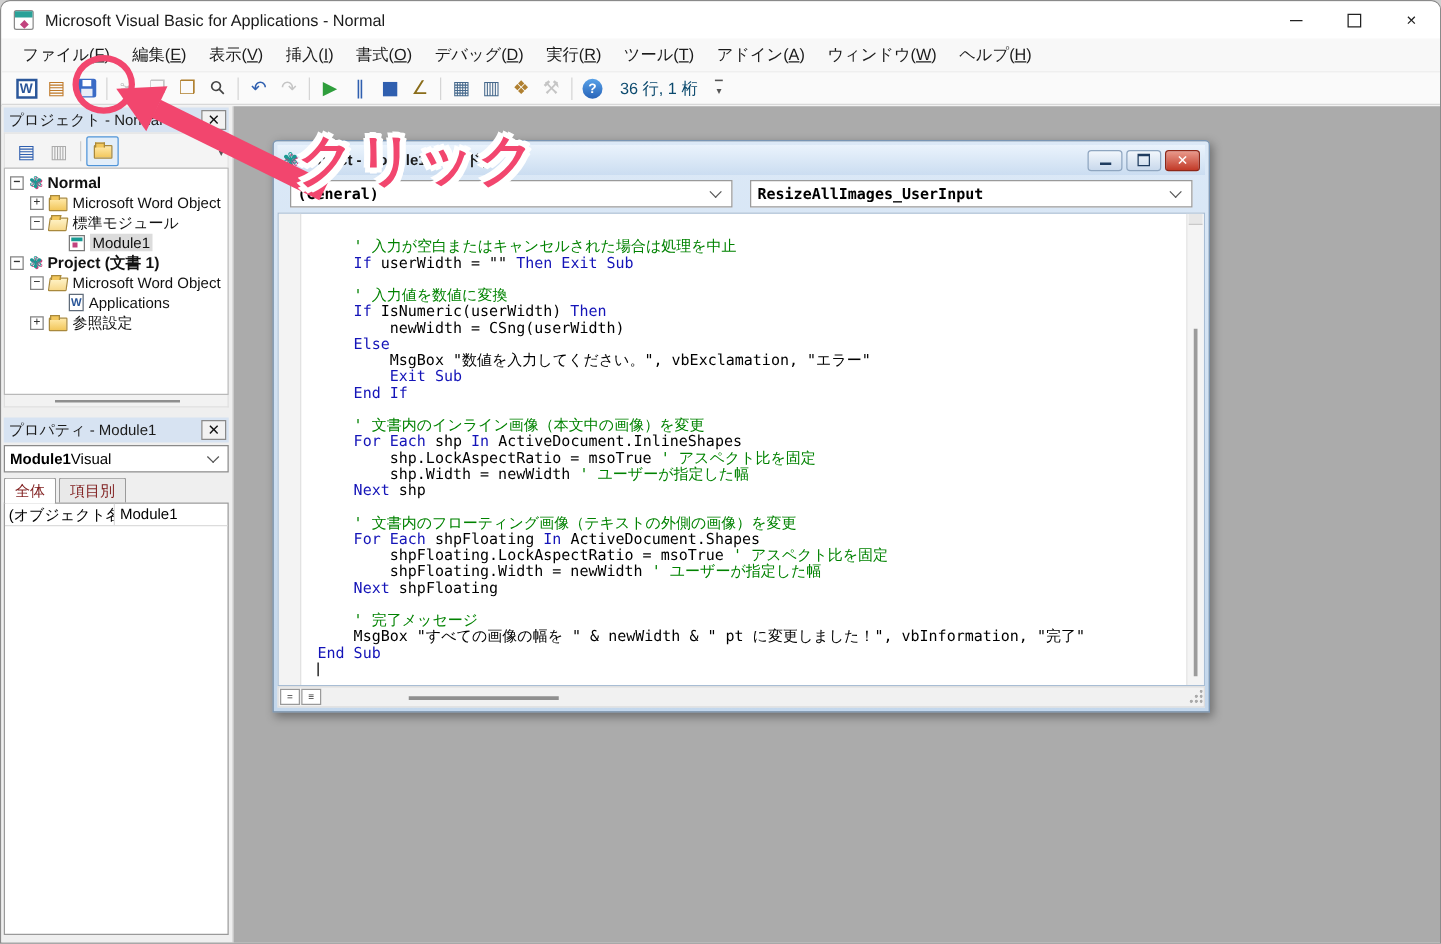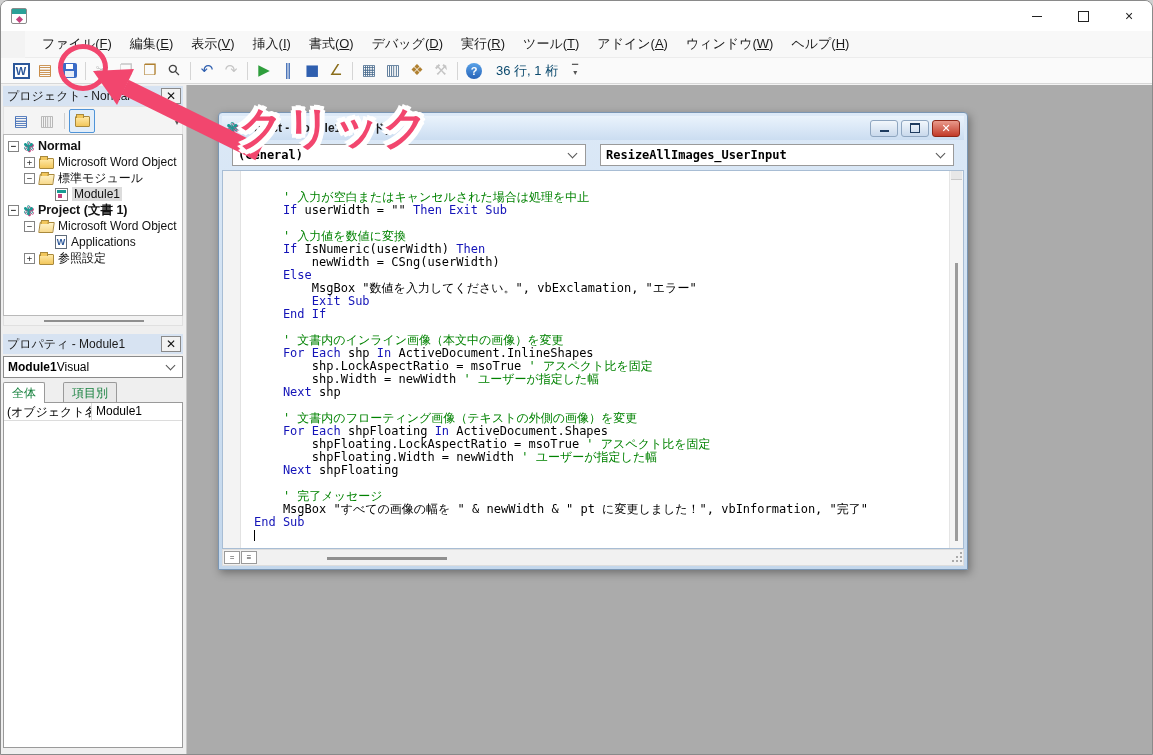--- a/index.html
+++ b/index.html
@@ -13,21 +13,21 @@
   .appicon { width:16px; height:16px; border:1px solid #8a8a8a; background:#fff; border-radius:2px; position:relative; }
   .appicon::before { content:""; position:absolute; left:0; top:0; right:0; height:5px; background:#2AA198; }
   .appicon::after { content:""; position:absolute; left:5px; top:8px; width:5px; height:5px; background:#C2437E; transform:rotate(45deg); }
   .title-text { font-size:13px; color:#1b1b1b; margin-left:9px; }
   .win-controls { margin-left:auto; display:flex; height:30px; }
   .win-btn { width:46px; height:30px; display:flex; align-items:center; justify-content:center; font-size:14px; color:#222; }
   .wb-min::before { content:""; width:10px; height:1px; background:#222; }
   .wb-max::before { content:""; width:9px; height:9px; border:1px solid #222; }
 
   
-  .menubar { height:27px; background:#F8F8F8; display:flex; align-items:center; padding-left:8px; border-bottom:1px solid #ECECEC;margin-left:24px; }
+  .menubar { height:27px; background:#F8F8F8; display:flex; align-items:center; padding-left:8px; border-bottom:1px solid #ECECEC; }
   .menu-item { font-size:13px; color:#1b1b1b; padding:4px 9px; white-space:nowrap; }
   .menu-item u { text-decoration:underline; }
 
   
   .toolbar { height:26px; background:#FAFAFA; border-bottom:1px solid #D8D8D8; display:flex; align-items:center; padding-left:8px; }
   .tb-btn { width:24px; height:22px; display:flex; align-items:center; justify-content:center; border-radius:2px; }
   .tb-btn .glyph { font-size:15px; line-height:1; font-family:"DejaVu Sans",sans-serif; }
   .tb-btn.disabled { opacity:.55; }
   .tb-sep { width:1px; height:18px; background:#D5D5D5; margin:0 4px; }
   .ico-word { width:17px; height:16px; border:2px solid #2B579A; background:#fff; color:#2B579A; font-weight:bold; font-size:11px;
@@ -73,21 +73,21 @@
   .t-label.selected { background:#DCDCDC; padding:0 2px; }
   .tree-hscroll { height:10px; background:#F2F2F2; position:relative; border:1px solid #E0E0E0; border-top:none; }
   .tree-hscroll .thumb { position:absolute; left:40px; top:4px; width:100px; height:2px; background:#8F8F8F; }
 
   .panel-gap { height:8px; }
 
   .prop-selector { height:22px; background:#fff; border:1px solid #8a8a8a; display:flex; align-items:center; font-size:12px; padding:0 4px; margin-top:2px; }
   .prop-selector .b { font-weight:bold; }
   .chev { width:7px; height:7px; border-right:1px solid #555; border-bottom:1px solid #555; transform:rotate(45deg); margin-left:auto; margin-right:4px; margin-top:-3px; }
   .prop-tabs { display:flex; margin-top:4px; height:21px; }
-  .prop-tab { font-size:12px; padding:2px 8px 0 8px; border:1px solid #9a9a9a; border-bottom:none; background:#E9E9E9; color:#15803d; margin-right:18px; border-radius:2px 2px 0 0; }
+  .prop-tab { font-size:12px; padding:2px 8px 0 8px; border:1px solid #9a9a9a; border-bottom:none; background:#E9E9E9; color:#7f1d1d; margin-right:2px; border-radius:2px 2px 0 0; }
   .prop-tab.active { background:#fff; position:relative; z-index:2; }
   .prop-grid { background:#fff; border:1px solid #9a9a9a; flex:1; margin-top:-1px; }
   .prop-row { display:flex; height:18px; font-size:12px; border-bottom:1px solid #DCDCDC; }
   .prop-row .pname { width:88px; border-right:1px solid #DCDCDC; padding:1px 3px; white-space:nowrap; overflow:hidden; }
   .prop-row .pval { flex:1; padding:1px 4px; }
 
   
   .codewin { position:absolute; left:31px; top:27px; width:750px; height:458px;
              background:linear-gradient(#DCE9F7,#C3D7EC); border:1px solid #7A96B4; border-radius:4px 4px 0 0;
              box-shadow:2px 3px 8px rgba(0,0,0,.35); padding:3px; z-index:10; }
@@ -130,20 +130,21 @@
     font-family:"DejaVu Sans",sans-serif;
     text-shadow:-4px -4px 0 #fff,4px -4px 0 #fff,-4px 4px 0 #fff,4px 4px 0 #fff,-5px 0 0 #fff,5px 0 0 #fff,0 -5px 0 #fff,0 5px 0 #fff; }
 </style>
 </head>
 <body>
 
 <div class="app">
 
   <div class="titlebar">
     <div class="appicon"></div>
+    <div class="title-text">Microsoft Visual Basic for Applications - Normal</div>
     <div class="win-controls">
       <div class="win-btn wb-min"></div>
       <div class="win-btn wb-max"></div>
       <div class="win-btn">×</div>
     </div>
   </div>
 
   <div class="menubar" id="menubar">
       <div class="menu-item">ファイル(<u>F</u>)</div>
       <div class="menu-item">編集(<u>E</u>)</div>

